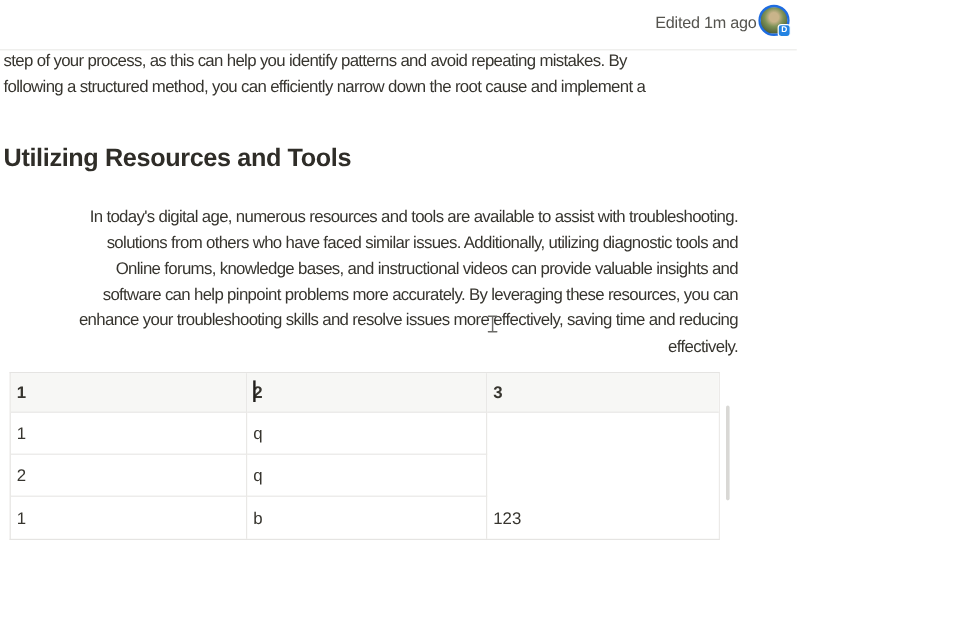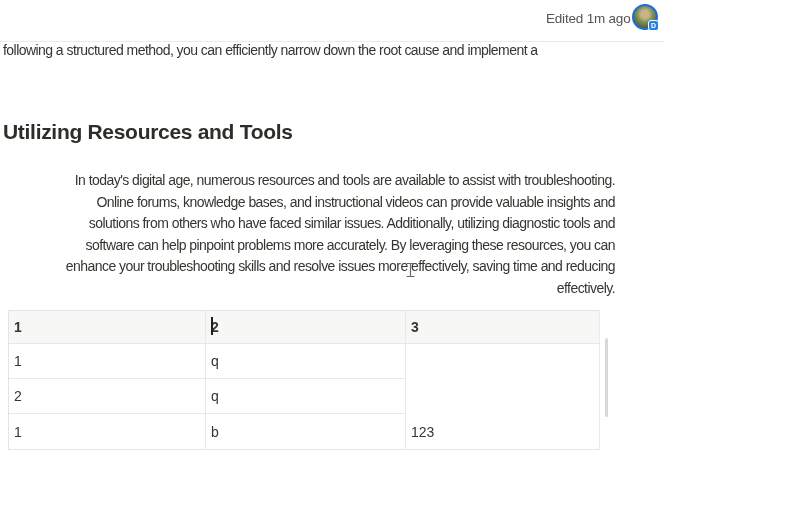--- a/index.html
+++ b/index.html
@@ -96,29 +96,30 @@
           </svg>
         </span>
       </div>
     </div>
 
     <div class="more-btn">⋯</div>
     <div class="edge-peek"></div>
   </div>
 
   <div class="para1">
+    <div class="doc-line">step of your process, as this can help you identify patterns and avoid repeating mistakes. By</div>
     <div class="doc-line">following a structured method, you can efficiently narrow down the root cause and implement a</div>
   </div>
 
   <h2 class="doc-heading">Utilizing Resources and Tools</h2>
 
   <div class="para2">
     <div class="doc-line">In today's digital age, numerous resources and tools are available to assist with troubleshooting.</div>
+    <div class="doc-line">solutions from others who have faced similar issues. Additionally, utilizing diagnostic tools and</div>
     <div class="doc-line">Online forums, knowledge bases, and instructional videos can provide valuable insights and</div>
-    <div class="doc-line">solutions from others who have faced similar issues. Additionally, utilizing diagnostic tools and</div>
     <div class="doc-line">software can help pinpoint problems more accurately. By leveraging these resources, you can</div>
     <div class="doc-line">enhance your troubleshooting skills and resolve issues more effectively, saving time and reducing</div>
     <div class="doc-line">effectively.</div>
   </div>
 
   <span class="ibeam">
     <svg width="11" height="16" viewBox="0 0 11 16" fill="none" stroke="#6b6a67" stroke-width="1.2" stroke-linecap="round">
       <path d="M2 1.5 h7 M5.5 1.5 v13 M2 14.5 h7"></path>
     </svg>
   </span>

